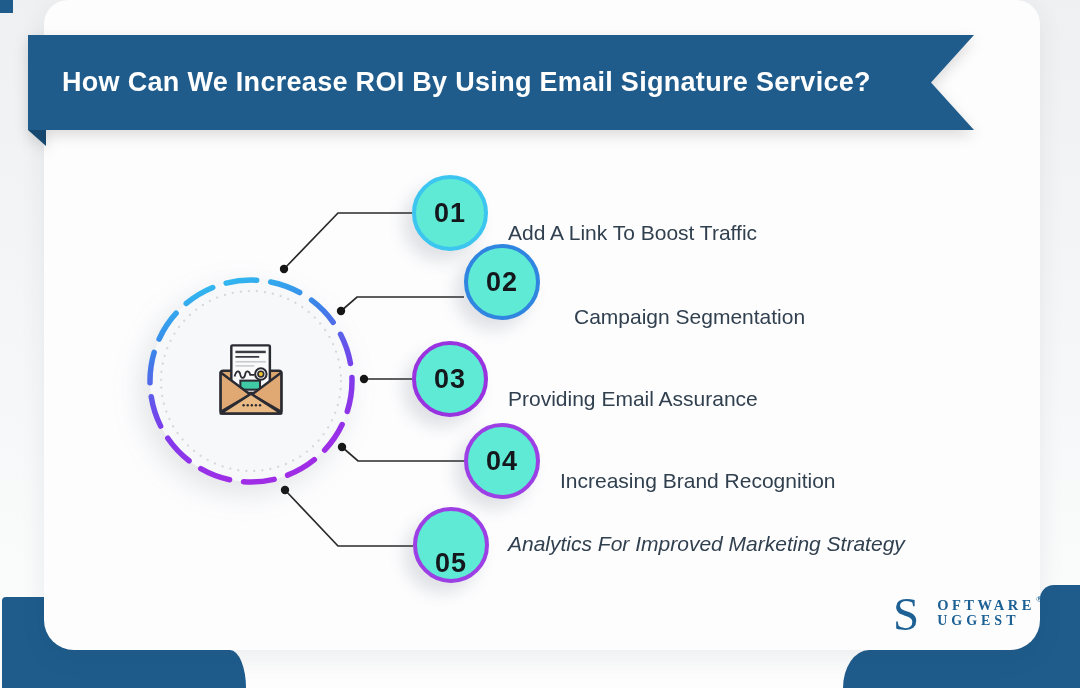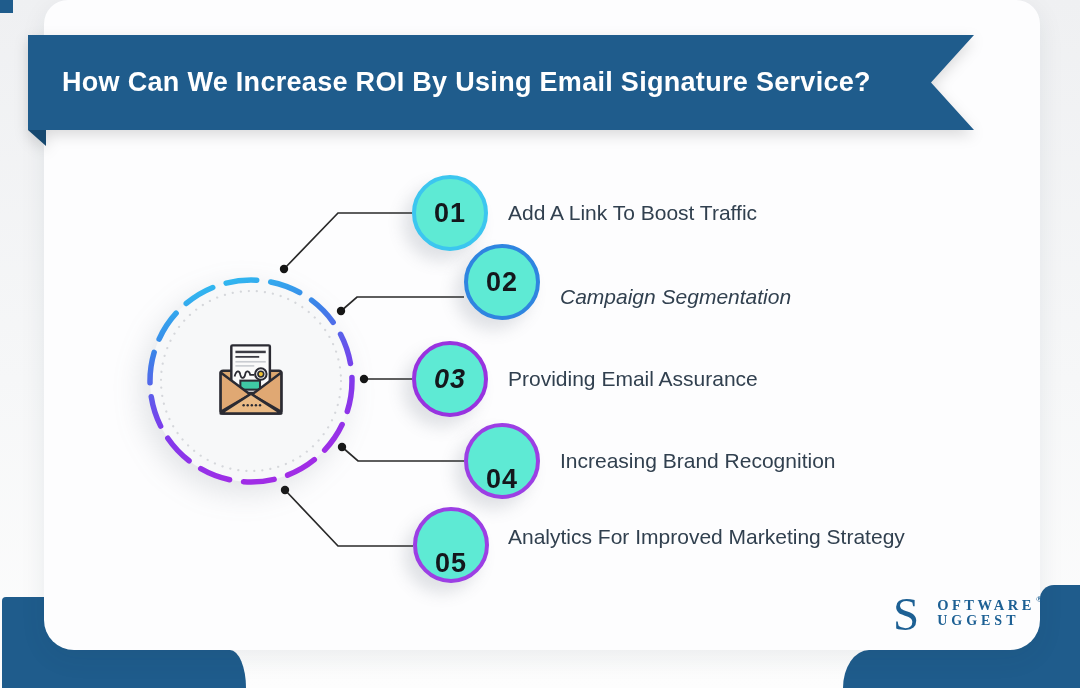--- a/index.html
+++ b/index.html
@@ -46,27 +46,27 @@
   
   .num-circle{
     position:absolute;z-index:4;width:76px;height:76px;box-sizing:border-box;
     border:4px solid #a3a3a3;border-radius:50%;background:#5eead4;
     display:flex;align-items:center;justify-content:center;
     font-weight:bold;font-size:27px;color:#14171c;letter-spacing:1px;
     box-shadow:-9px 10px 16px rgba(90,100,115,.18);
   }
   .item-label{
     position:absolute;z-index:4;height:30px;line-height:30px;
-    font-size:21px;color:#31404f;white-space:nowrap;
+    font-size:21px;color:#31404f;white-space:nowrap;margin-top:20px;
   }
   .pos-c1{left:412px;top:175px;} .pos-l1{left:508px;top:198px;}
-  .pos-c2{left:464px;top:244px;} .pos-l2{left:560px;top:282px;font-style:italic;}
-  .pos-c3{left:412px;top:341px;font-style:italic;} .pos-l3{left:508px;top:364px;}
+  .pos-c2{left:464px;top:244px;} .pos-l2{left:574px;top:282px;}
+  .pos-c3{left:412px;top:341px;} .pos-l3{left:508px;top:364px;}
   .pos-c4{left:464px;top:423px;} .pos-l4{left:560px;top:446px;}
-  .pos-c5{left:413px;top:507px;align-items:flex-end;} .pos-l5{left:508px;top:522px;}
+  .pos-c5{left:413px;top:507px;align-items:flex-end;} .pos-l5{left:508px;top:509px;font-style:italic;}
 
   
   .logo{position:absolute;left:893px;top:597px;z-index:4;display:flex;align-items:flex-start;
     color:#1d6094;font-family:"Liberation Serif",serif;}
   .logo-s{font-size:47px;line-height:34px;}
   .logo-rows{display:flex;flex-direction:column;margin-left:18px;padding-top:1px;}
   .logo-row1{font-size:14.5px;line-height:15px;letter-spacing:3.5px;font-weight:bold;display:flex;}
   .logo-row2{font-size:14px;line-height:15px;letter-spacing:4px;font-weight:bold;}
   .logo-reg{font-size:9px;line-height:9px;margin-left:1px;position:relative;top:-3px;}
 </style>
@@ -155,21 +155,21 @@
   <div class="num-circle pos-c2" style="border-color: rgb(47, 133, 224);">
       <span>02</span>
     </div>
   <div class="item-label pos-l2">Campaign Segmentation</div>
 
   <div class="num-circle pos-c3" style="border-color: rgb(152, 51, 223);">
       <span>03</span>
     </div>
   <div class="item-label pos-l3">Providing Email Assurance</div>
 
-  <div class="num-circle pos-c4" style="border-color: rgb(156, 63, 228); align-items: flex-end;">
+  <div class="num-circle pos-c4" style="border-color: rgb(156, 63, 228);">
       <span>04</span>
     </div>
   <div class="item-label pos-l4">Increasing Brand Recognition</div>
 
   <div class="num-circle pos-c5" style="border-color: rgb(156, 63, 228);">
       <span>05</span>
     </div>
   <div class="item-label pos-l5">Analytics For Improved Marketing Strategy</div>
 
   <div class="logo">

